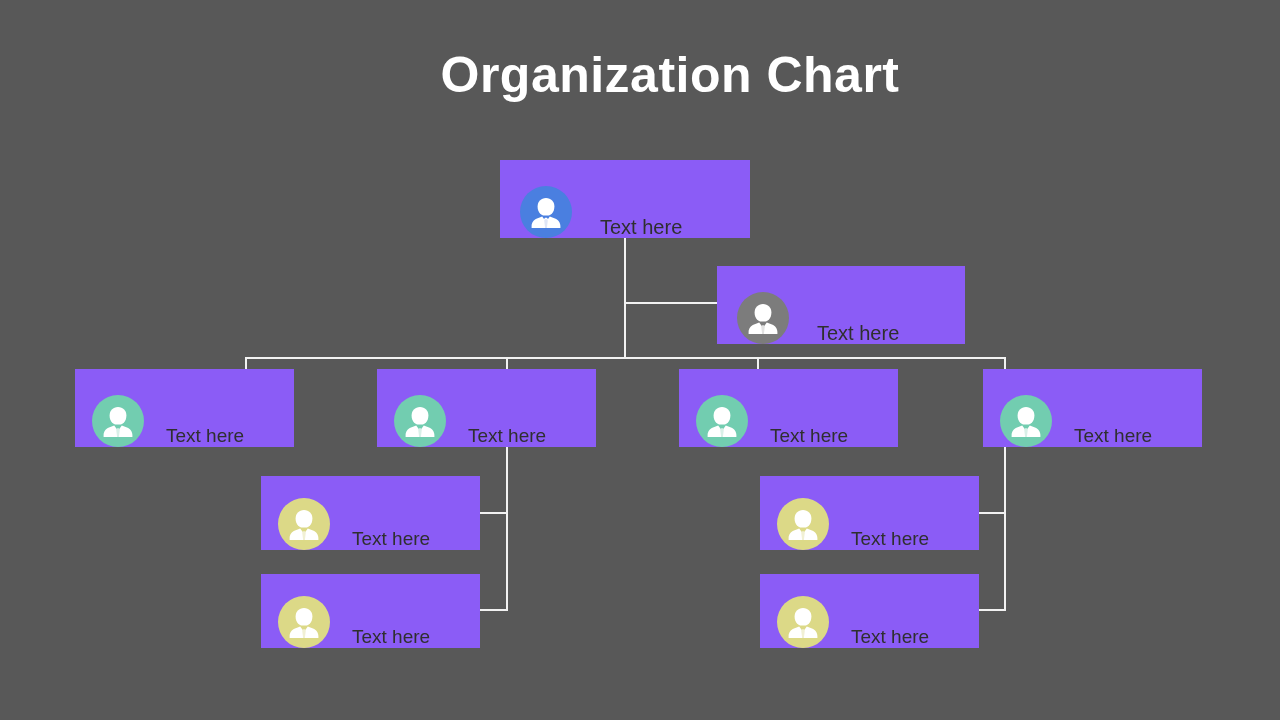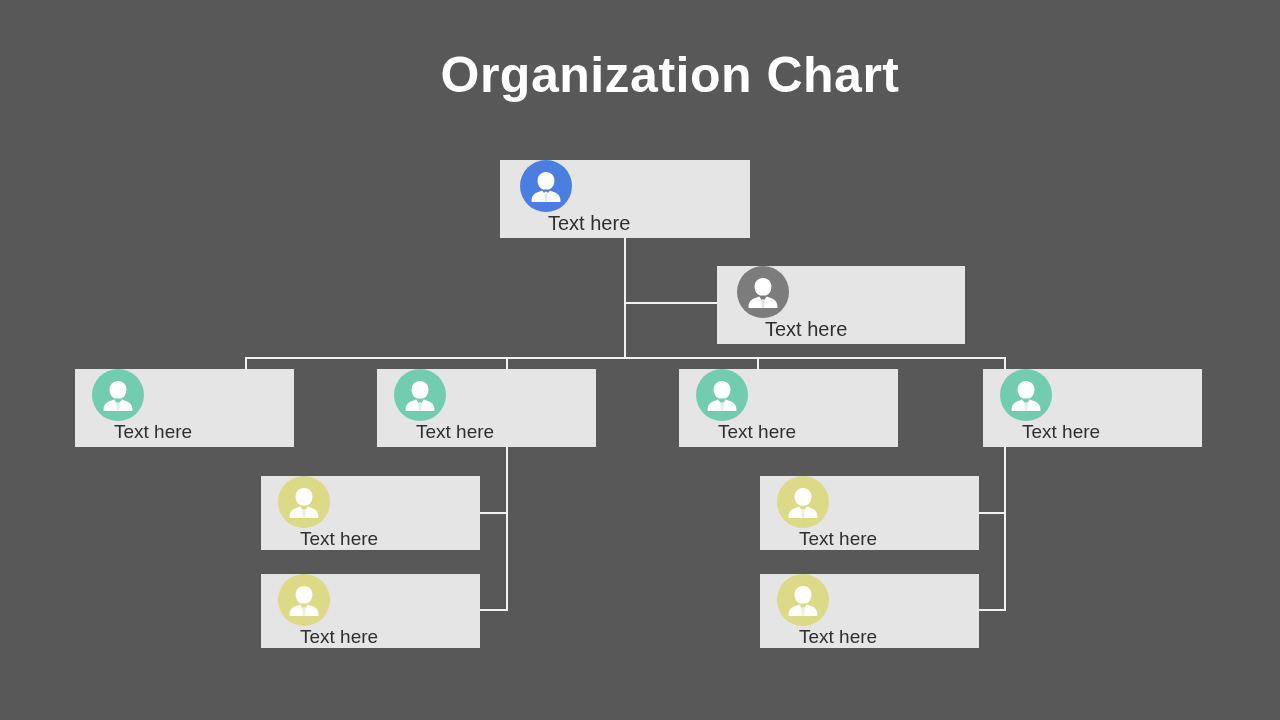--- a/index.html
+++ b/index.html
@@ -39,25 +39,24 @@
   .line {
     position: absolute;
     background: #f2f2f2;
   }
   .line.v { width: 2px; }
   .line.h { height: 2px; }
 
   
   .node {
     position: absolute;
-    background: #e5e5e5;
+    background: #8b5cf6;
     display: flex;
-    align-items: flex-start;
+    align-items: flex-end;
     box-sizing: border-box;
-    flex-direction: column;
   }
   .node .avatar {
     border-radius: 50%;
     flex: 0 0 auto;
     display: block;
     position: relative;
   }
   .node .avatar svg { display: block; }
   .node .node-label {
     color: #2f2f2f;

